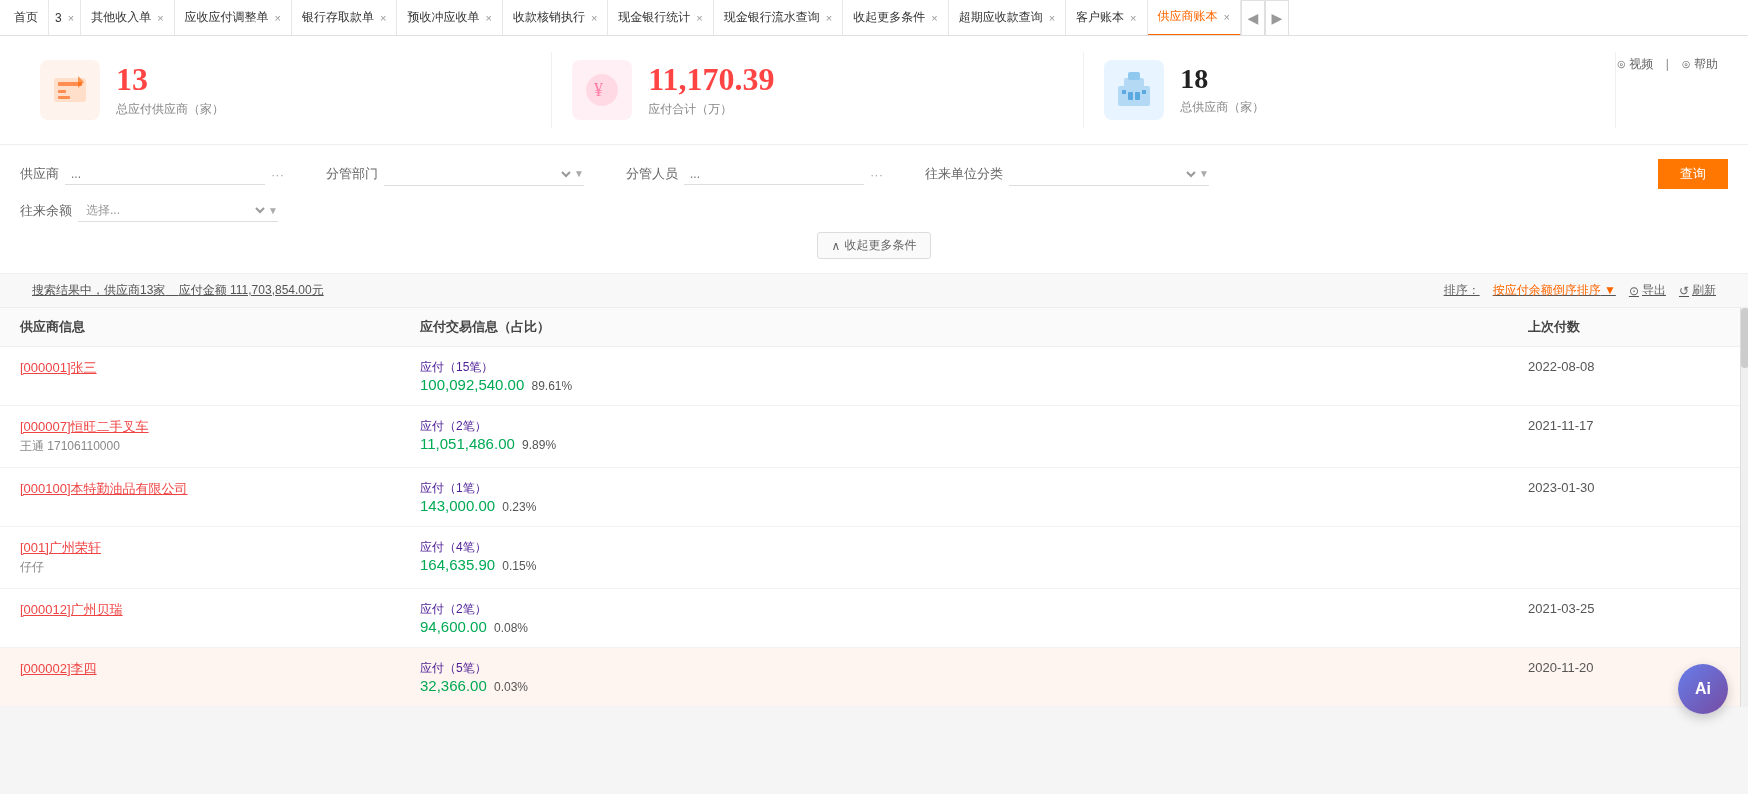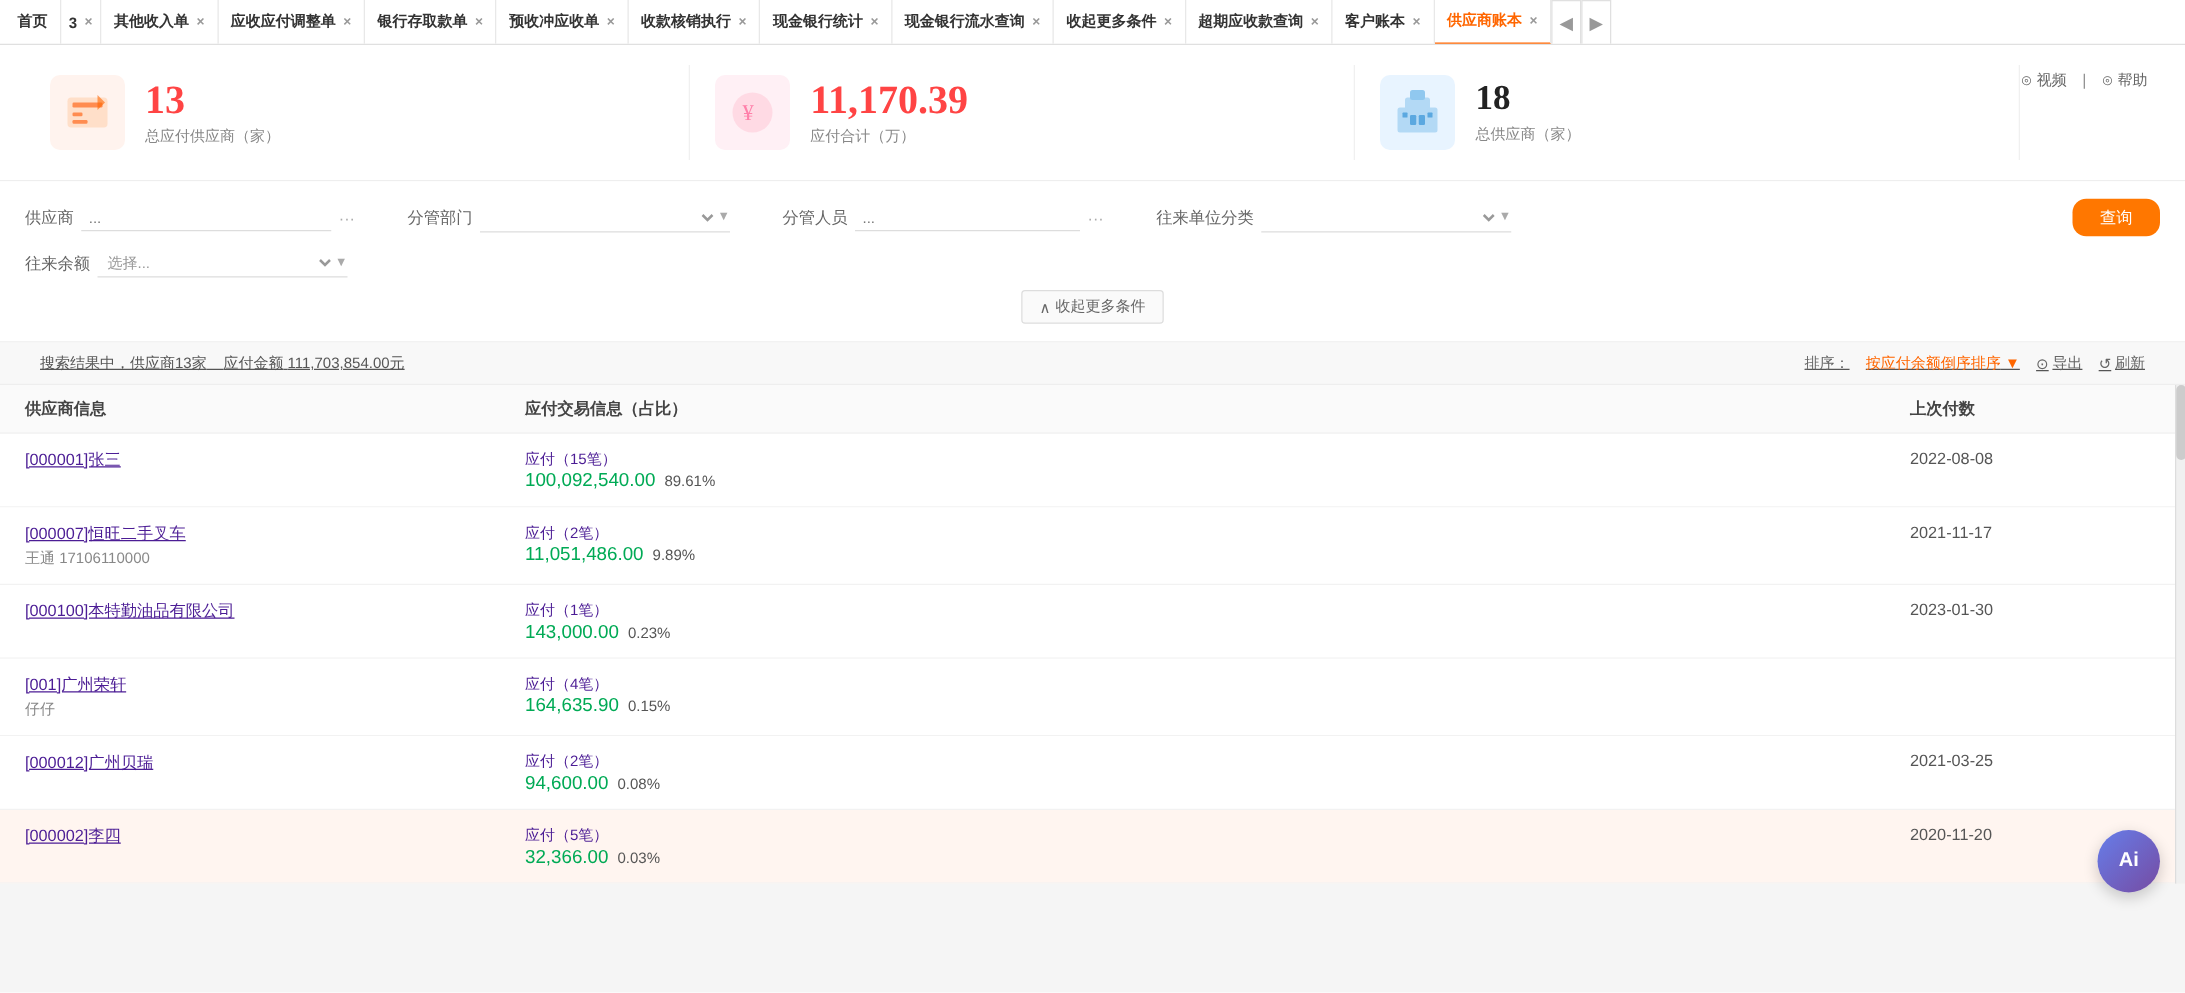--- a/index.html
+++ b/index.html
@@ -18,21 +18,20 @@
     .nav-tab {
       display: flex;
       align-items: center;
       padding: 0 10px;
       height: 36px;
       font-size: 12px;
       color: #333;
       cursor: pointer;
       white-space: nowrap;
       border-right: 1px solid #e8e8e8;
-      font-weight: bold;
     }
     .nav-tab.active { color: #ff6600; border-bottom: 2px solid #ff6600; }
     .nav-tab .close-x { margin-left: 6px; color: #999; font-size: 11px; }
     .nav-arrow { width: 24px; height: 36px; display: flex; align-items: center; justify-content: center; cursor: pointer; color: #999; font-size: 14px; border: 1px solid #e0e0e0; background: #fff; }
 
     
     .summary-area {
       display: flex;
       background: #fff;
       padding: 16px 20px;
@@ -113,21 +112,21 @@
       border-bottom: 1px solid #ddd;
       min-width: 200px;
     }
     .filter-select-wrap select { border: none; background: transparent; flex: 1; padding: 3px 4px; font-size: 12px; outline: none; color: #999; }
     .chevron-down { font-size: 10px; color: #aaa; }
     .query-btn {
       background: #ff7700;
       color: #fff;
       border: none;
       padding: 6px 22px;
-      border-radius: 11px;
+      border-radius: 0;
       cursor: pointer;
       font-size: 13px;
       margin-left: auto;
     }
     .collapse-btn {
       display: flex;
       align-items: center;
       justify-content: center;
       gap: 4px;
       font-size: 12px;
@@ -178,21 +177,21 @@
 
     .table-row {
       display: flex;
       padding: 12px 20px;
       border-bottom: 1px solid #f2f2f2;
       align-items: flex-start;
       background: #fff;
     }
     .table-row.highlighted { background: #fff5f0; }
 
-    .supplier-link { color: #4c1d95; cursor: pointer; text-decoration: underline; font-size: 13px; }
+    .supplier-link { color: #ef4444; cursor: pointer; text-decoration: underline; font-size: 13px; }
     .supplier-sub { font-size: 12px; color: #888; margin-top: 2px; }
     .tx-label { font-size: 12px; color: #4c1d95; }
     .tx-amount { font-size: 15px; color: #00aa55; font-weight: 500; cursor: pointer; }
     .tx-percent { font-size: 12px; color: #555; margin-top: 2px; }
 
     .last-pay-date { font-size: 13px; color: #555; }
 
     
     .ai-btn {
       position: fixed;

